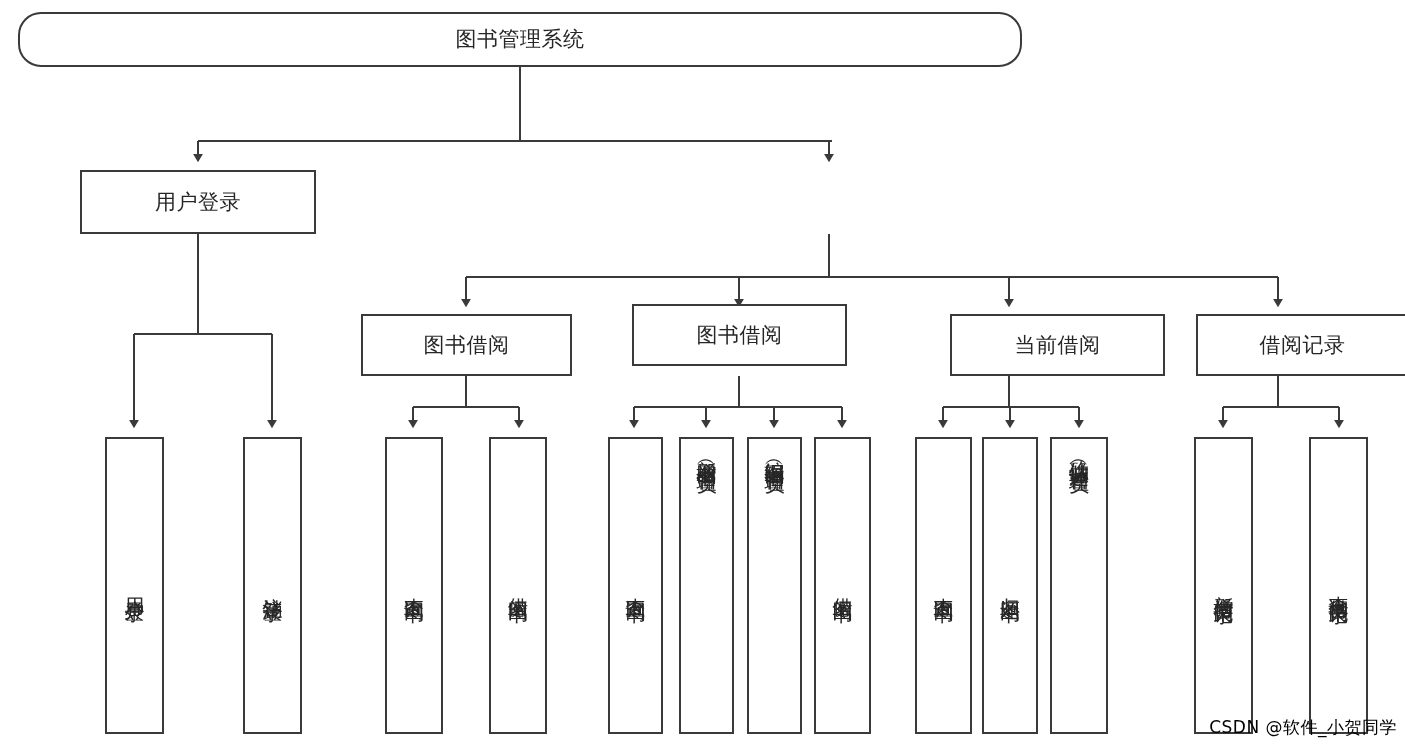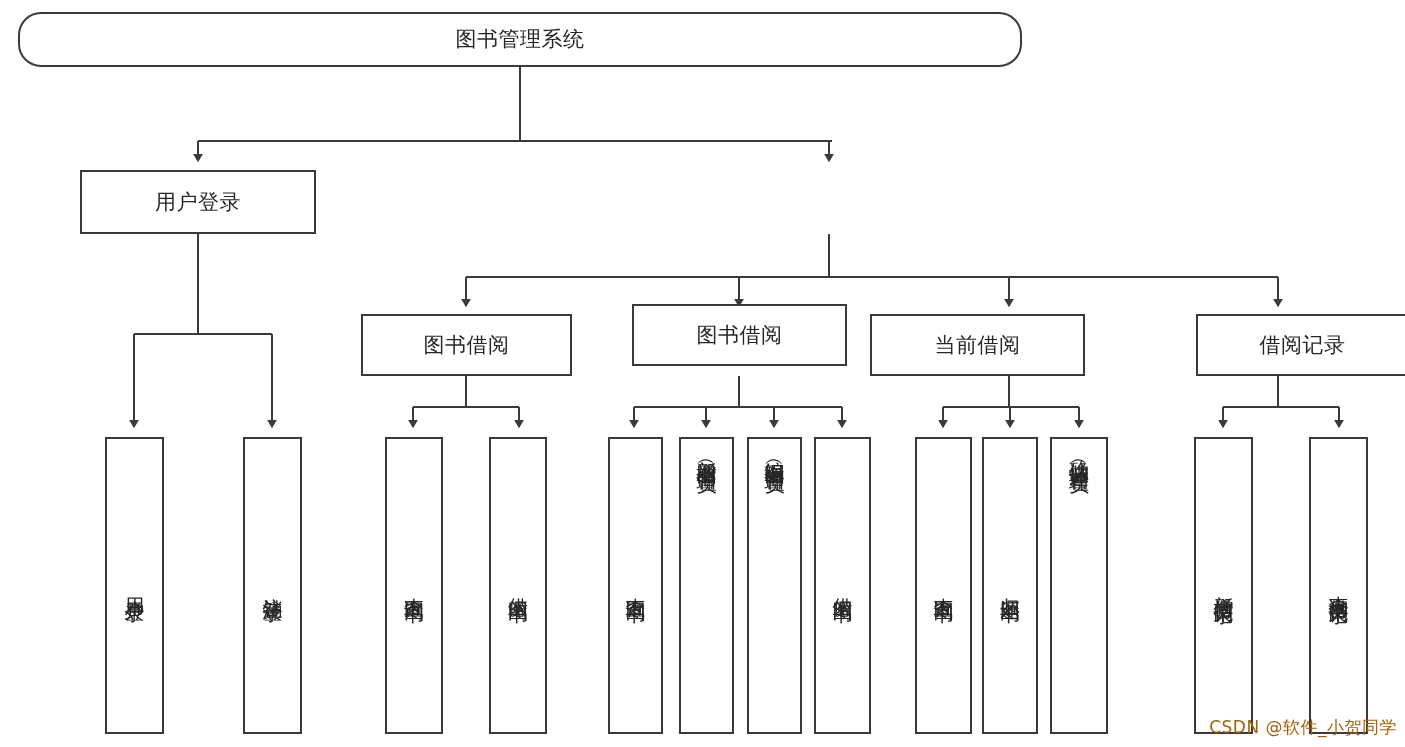--- a/index.html
+++ b/index.html
@@ -59,21 +59,21 @@
   }
   .node.vertical.centered {
     align-items: center;
     padding-top: 0;
   }
   #watermark {
     position: absolute;
     right: 8px;
     bottom: 8px;
     font-size: 17px;
-    color: #a16207;
+    color: #000000;
     letter-spacing: 0.5px;
     white-space: nowrap;
   }
 </style>
 </head>
 <body>
 
 <div id="diagram-root">
 
   <svg id="edges" viewBox="0 0 1405 747">
@@ -133,21 +133,21 @@
   <div class="node" style="left:80px; top:170px; width:236px; height:64px;">
     <span class="node-label">用户登录</span>
   </div>
 
   <div class="node" style="left:361px; top:314px; width:211px; height:62px;">
     <span class="node-label">图书借阅</span>
   </div>
   <div class="node" style="left:632px; top:304px; width:215px; height:62px;">
     <span class="node-label">图书借阅</span>
   </div>
-  <div class="node" style="left:870px; top:314px; width:215px; height:62px;">
+  <div class="node" style="left:950px; top:314px; width:215px; height:62px;">
     <span class="node-label">当前借阅</span>
   </div>
   <div class="node" style="left:1172px; top:314px; width:213px; height:62px;margin-left:24px;">
     <span class="node-label">借阅记录</span>
   </div>
 
   <div class="node vertical centered" style="left:105px; top:437px; width:59px; height:297px;">
     <span class="node-label">用户登录</span>
   </div>
   <div class="node vertical centered" style="left:243px; top:437px; width:59px; height:297px;">

